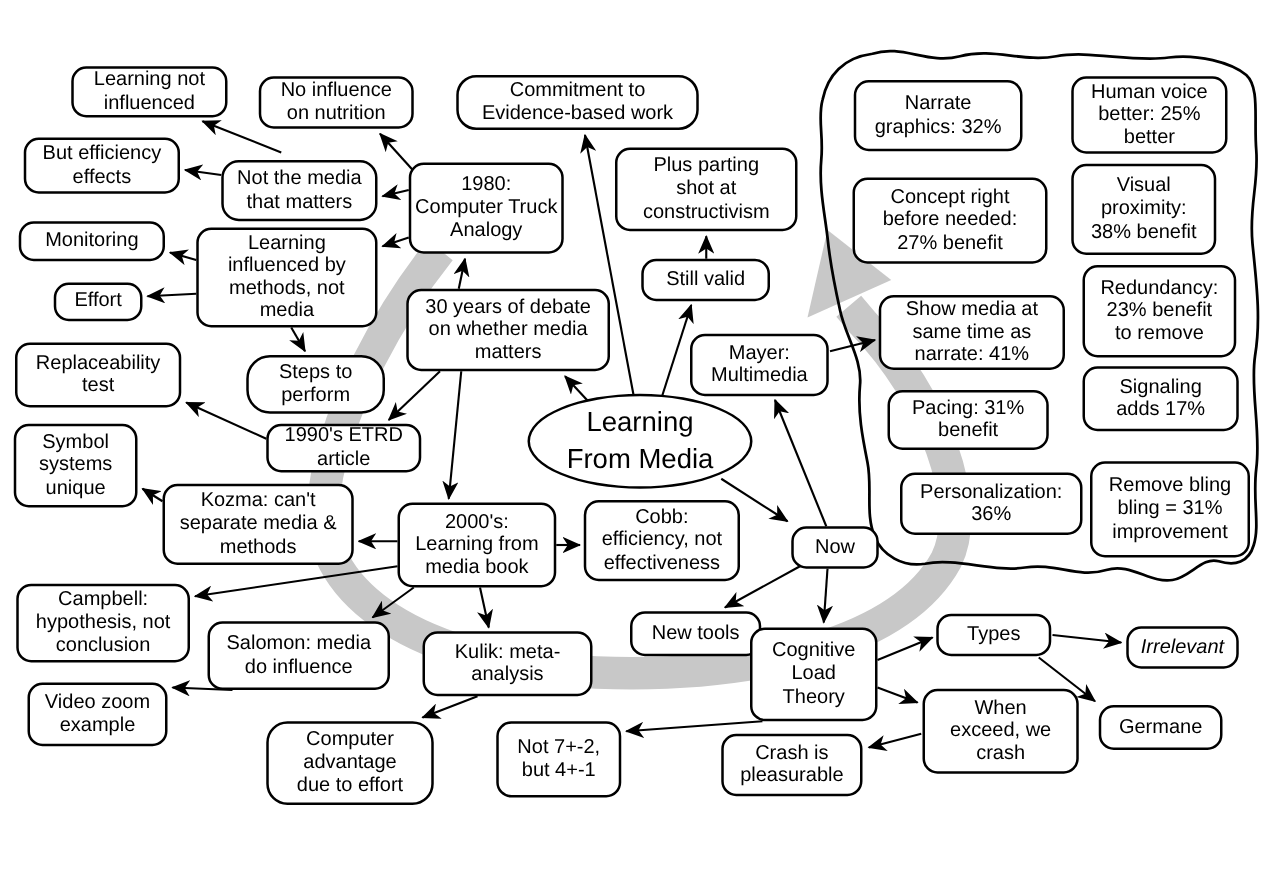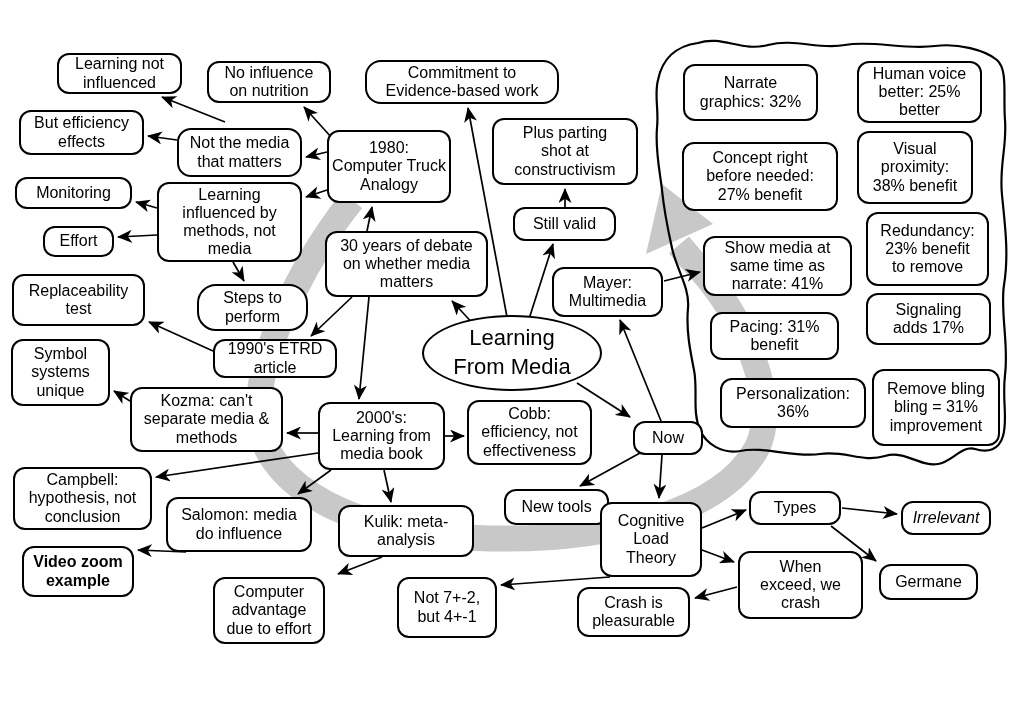--- a/index.html
+++ b/index.html
@@ -143,23 +143,23 @@
 hypothesis, not
 conclusion</div>
       <div class="node" style="left: 166px; top: 497px; width: 146px; height: 55px;">Salomon: media
 do influence</div>
       <div class="node" style="left: 338px; top: 505px; width: 136px; height: 52px;">Kulik: meta-
 analysis</div>
       <div class="node" style="left: 484px; top: 489px; width: 105px; height: 36px; margin-left: 20px;">New tools</div>
       <div class="node" style="left: 600px; top: 502px; width: 102px; height: 75px;">Cognitive
 Load
 Theory</div>
-      <div class="node" style="left: 22px; top: 546px; width: 112px; height: 51px; font-weight: bold;">Video zoom
+      <div class="node" style="left: 22px; top: 546px; width: 112px; height: 51px;">Video zoom
 example</div>
-      <div class="node" style="left: 213px; top: 577px; width: 112px; height: 67px;">Computer
+      <div class="node" style="left: 213px; top: 577px; width: 134px; height: 67px; border-radius: 17px;">Computer
 advantage
 due to effort</div>
       <div class="node" style="left: 397px; top: 577px; width: 100px; height: 61px;">Not 7+-2,
 but 4+-1</div>
       <div class="node" style="left: 577px; top: 587px; width: 113px; height: 50px;">Crash is
 pleasurable</div>
       <div class="node" style="left: 749px; top: 491px; width: 92px; height: 34px;">Types</div>
       <div class="node" style="left: 901px; top: 501px; width: 90px; height: 34px; font-style: italic;">Irrelevant</div>
       <div class="node" style="left: 738px; top: 551px; width: 125px; height: 68px;">When
 exceed, we

